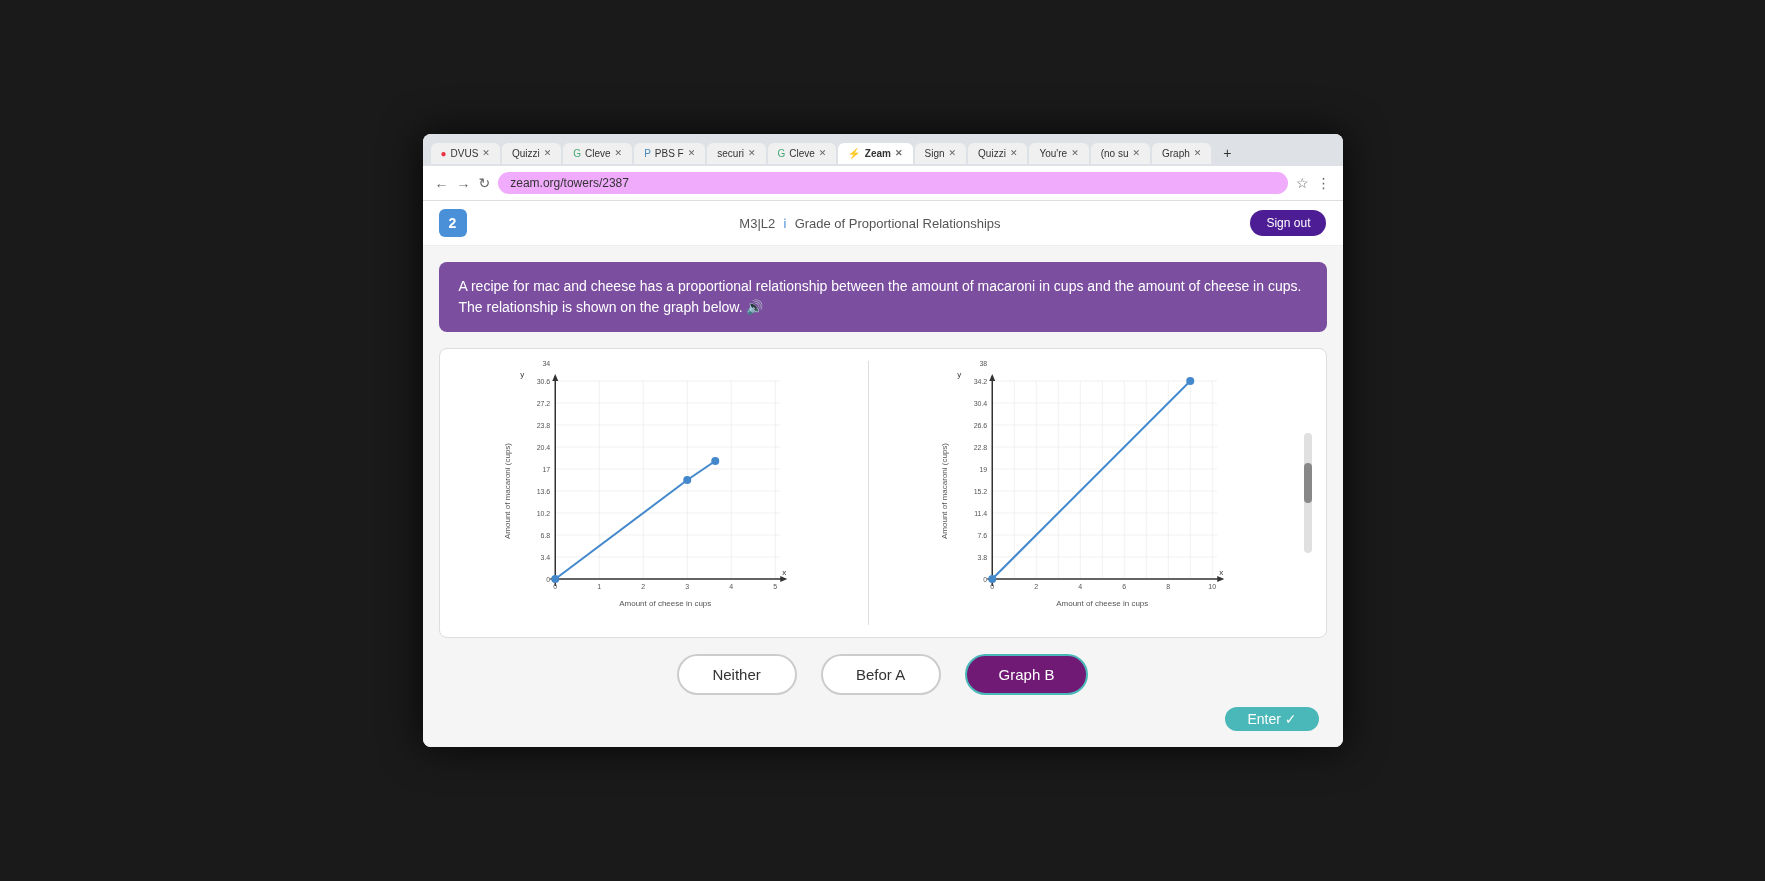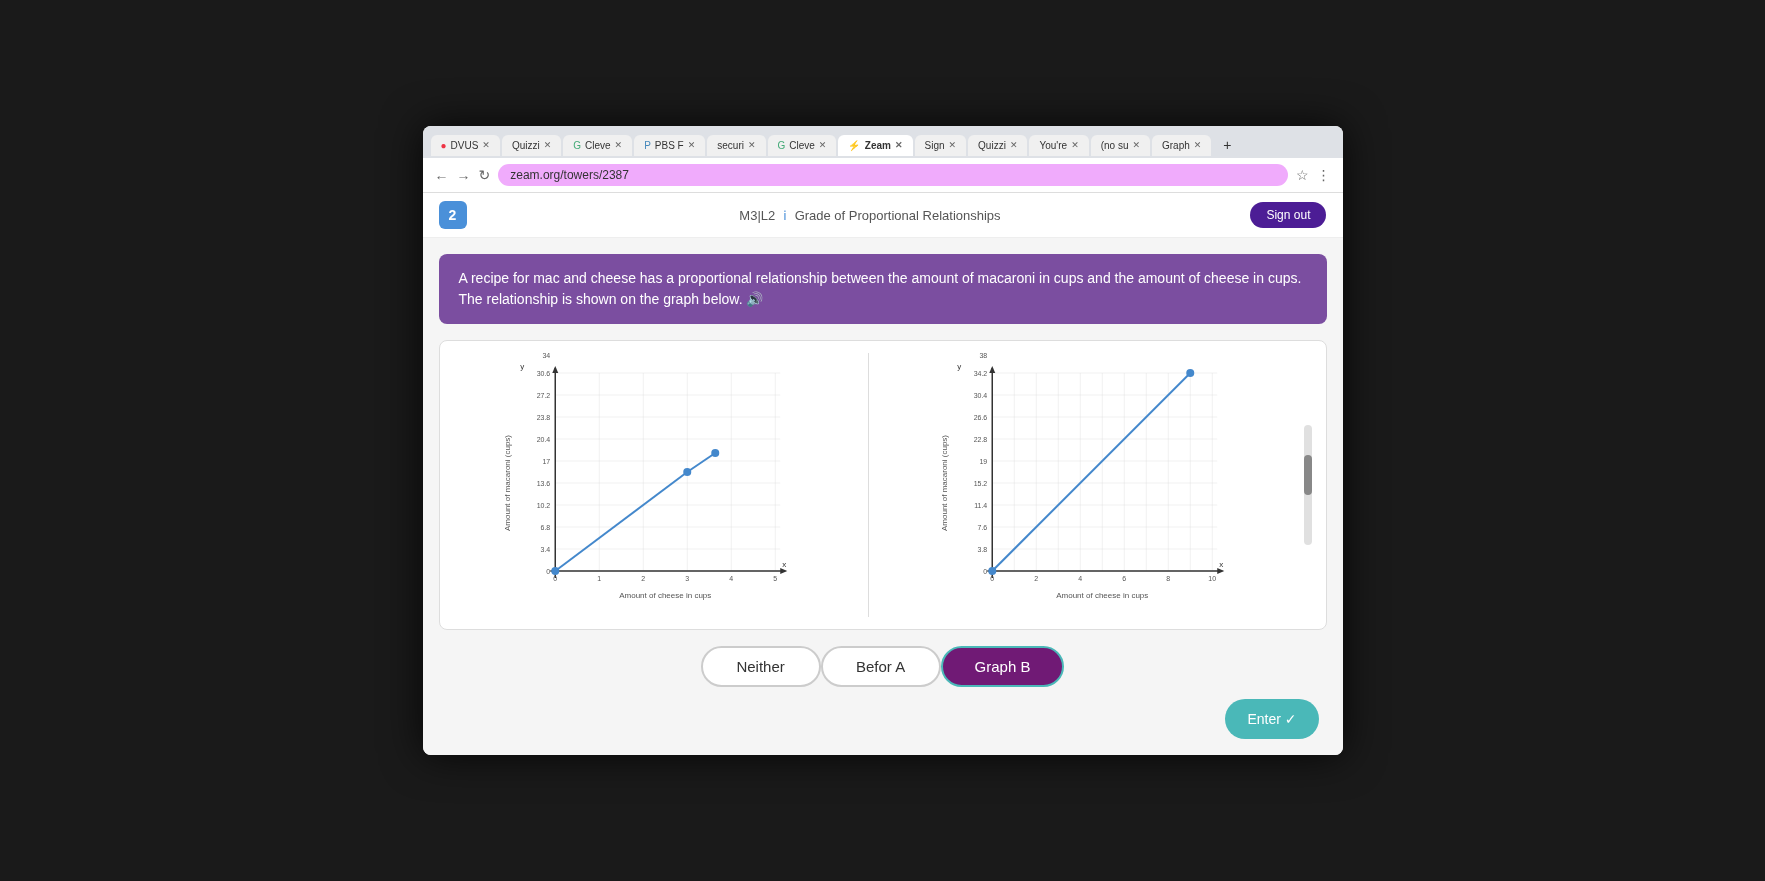--- a/index.html
+++ b/index.html
@@ -153,21 +153,21 @@
       width: 8px;
       height: 40px;
       background: #888;
       border-radius: 4px;
       position: absolute;
       top: 30px;
     }
     .answer-buttons {
       display: flex;
       justify-content: center;
-      gap: 0;
+      gap: 24px;
       margin-bottom: 12px;
     }
     .answer-btn {
       padding: 10px 32px;
       border-radius: 24px;
       font-size: 15px;
       font-weight: 500;
       cursor: pointer;
       border: 2px solid #ccc;
       background: #fff;
@@ -182,21 +182,21 @@
     .enter-row {
       display: flex;
       justify-content: flex-end;
       padding: 0 8px;
     }
     .enter-btn {
       background: #4ab8b8;
       color: #fff;
       border: none;
       border-radius: 20px;
-      padding: 12px 22px;
+      padding: 4px 22px;
       font-size: 14px;
       cursor: pointer;
     }
     .divider {
       width: 1px;
       background: #ddd;
       margin: 0 4px;
     }
     svg text {
       font-family: Arial, sans-serif;

